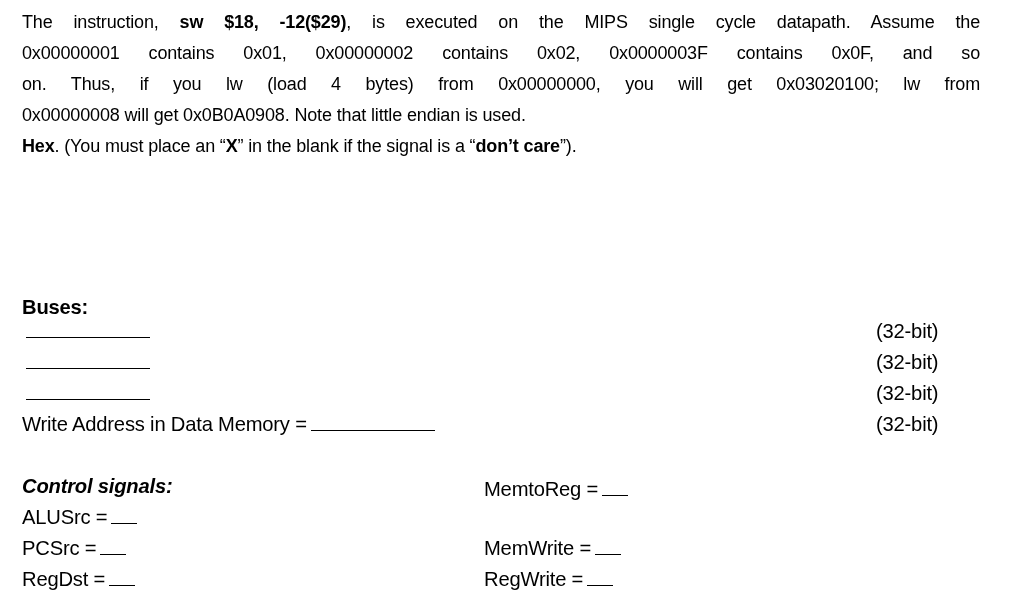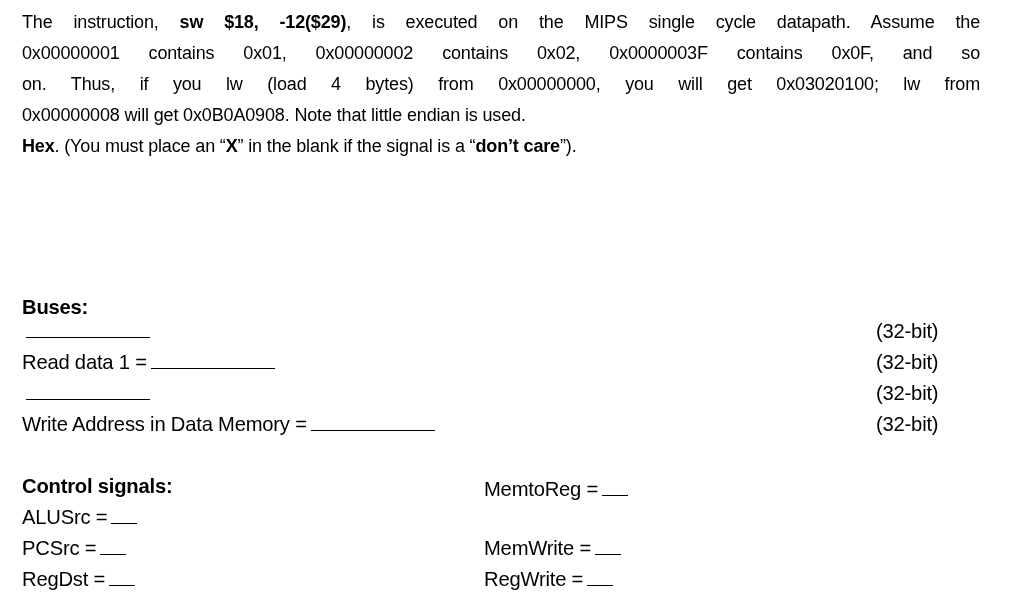--- a/index.html
+++ b/index.html
@@ -90,35 +90,35 @@
 </div>
 
 <div class="section-title" style="top:276px;margin-top:16px;">Buses:</div>
 
 <div class="row" style="top:316px;">
   <span class="blank long"></span>
 </div>
 <div class="bits" style="top:316px;">(32-bit)</div>
 
 <div class="row" style="top:347px;">
-  <span>Read data 1 =</span><span class="blank long"></span>
+  <span class="blank long"></span>
 </div>
 <div class="bits" style="top:347px;">(32-bit)</div>
 
 <div class="row" style="top:378px;">
   <span class="blank long"></span>
 </div>
 <div class="bits" style="top:378px;">(32-bit)</div>
 
 <div class="row" style="top:409px;">
   <span>Write Address in Data Memory =</span><span class="blank long"></span>
 </div>
 <div class="bits" style="top:409px;">(32-bit)</div>
 
-<div class="section-title" style="top:471px;">Control signals:</div>
+<div class="section-title" style="top:471px;font-style:italic;">Control signals:</div>
 
 <div class="row" style="top:502px;">
   <span>ALUSrc =</span><span class="blank short"></span>
 </div>
 <div class="row" style="top:533px;">
   <span>PCSrc =</span><span class="blank short"></span>
 </div>
 <div class="row" style="top:564px;text-align:center;">
   <span>RegDst =</span><span class="blank short"></span>
 </div>

